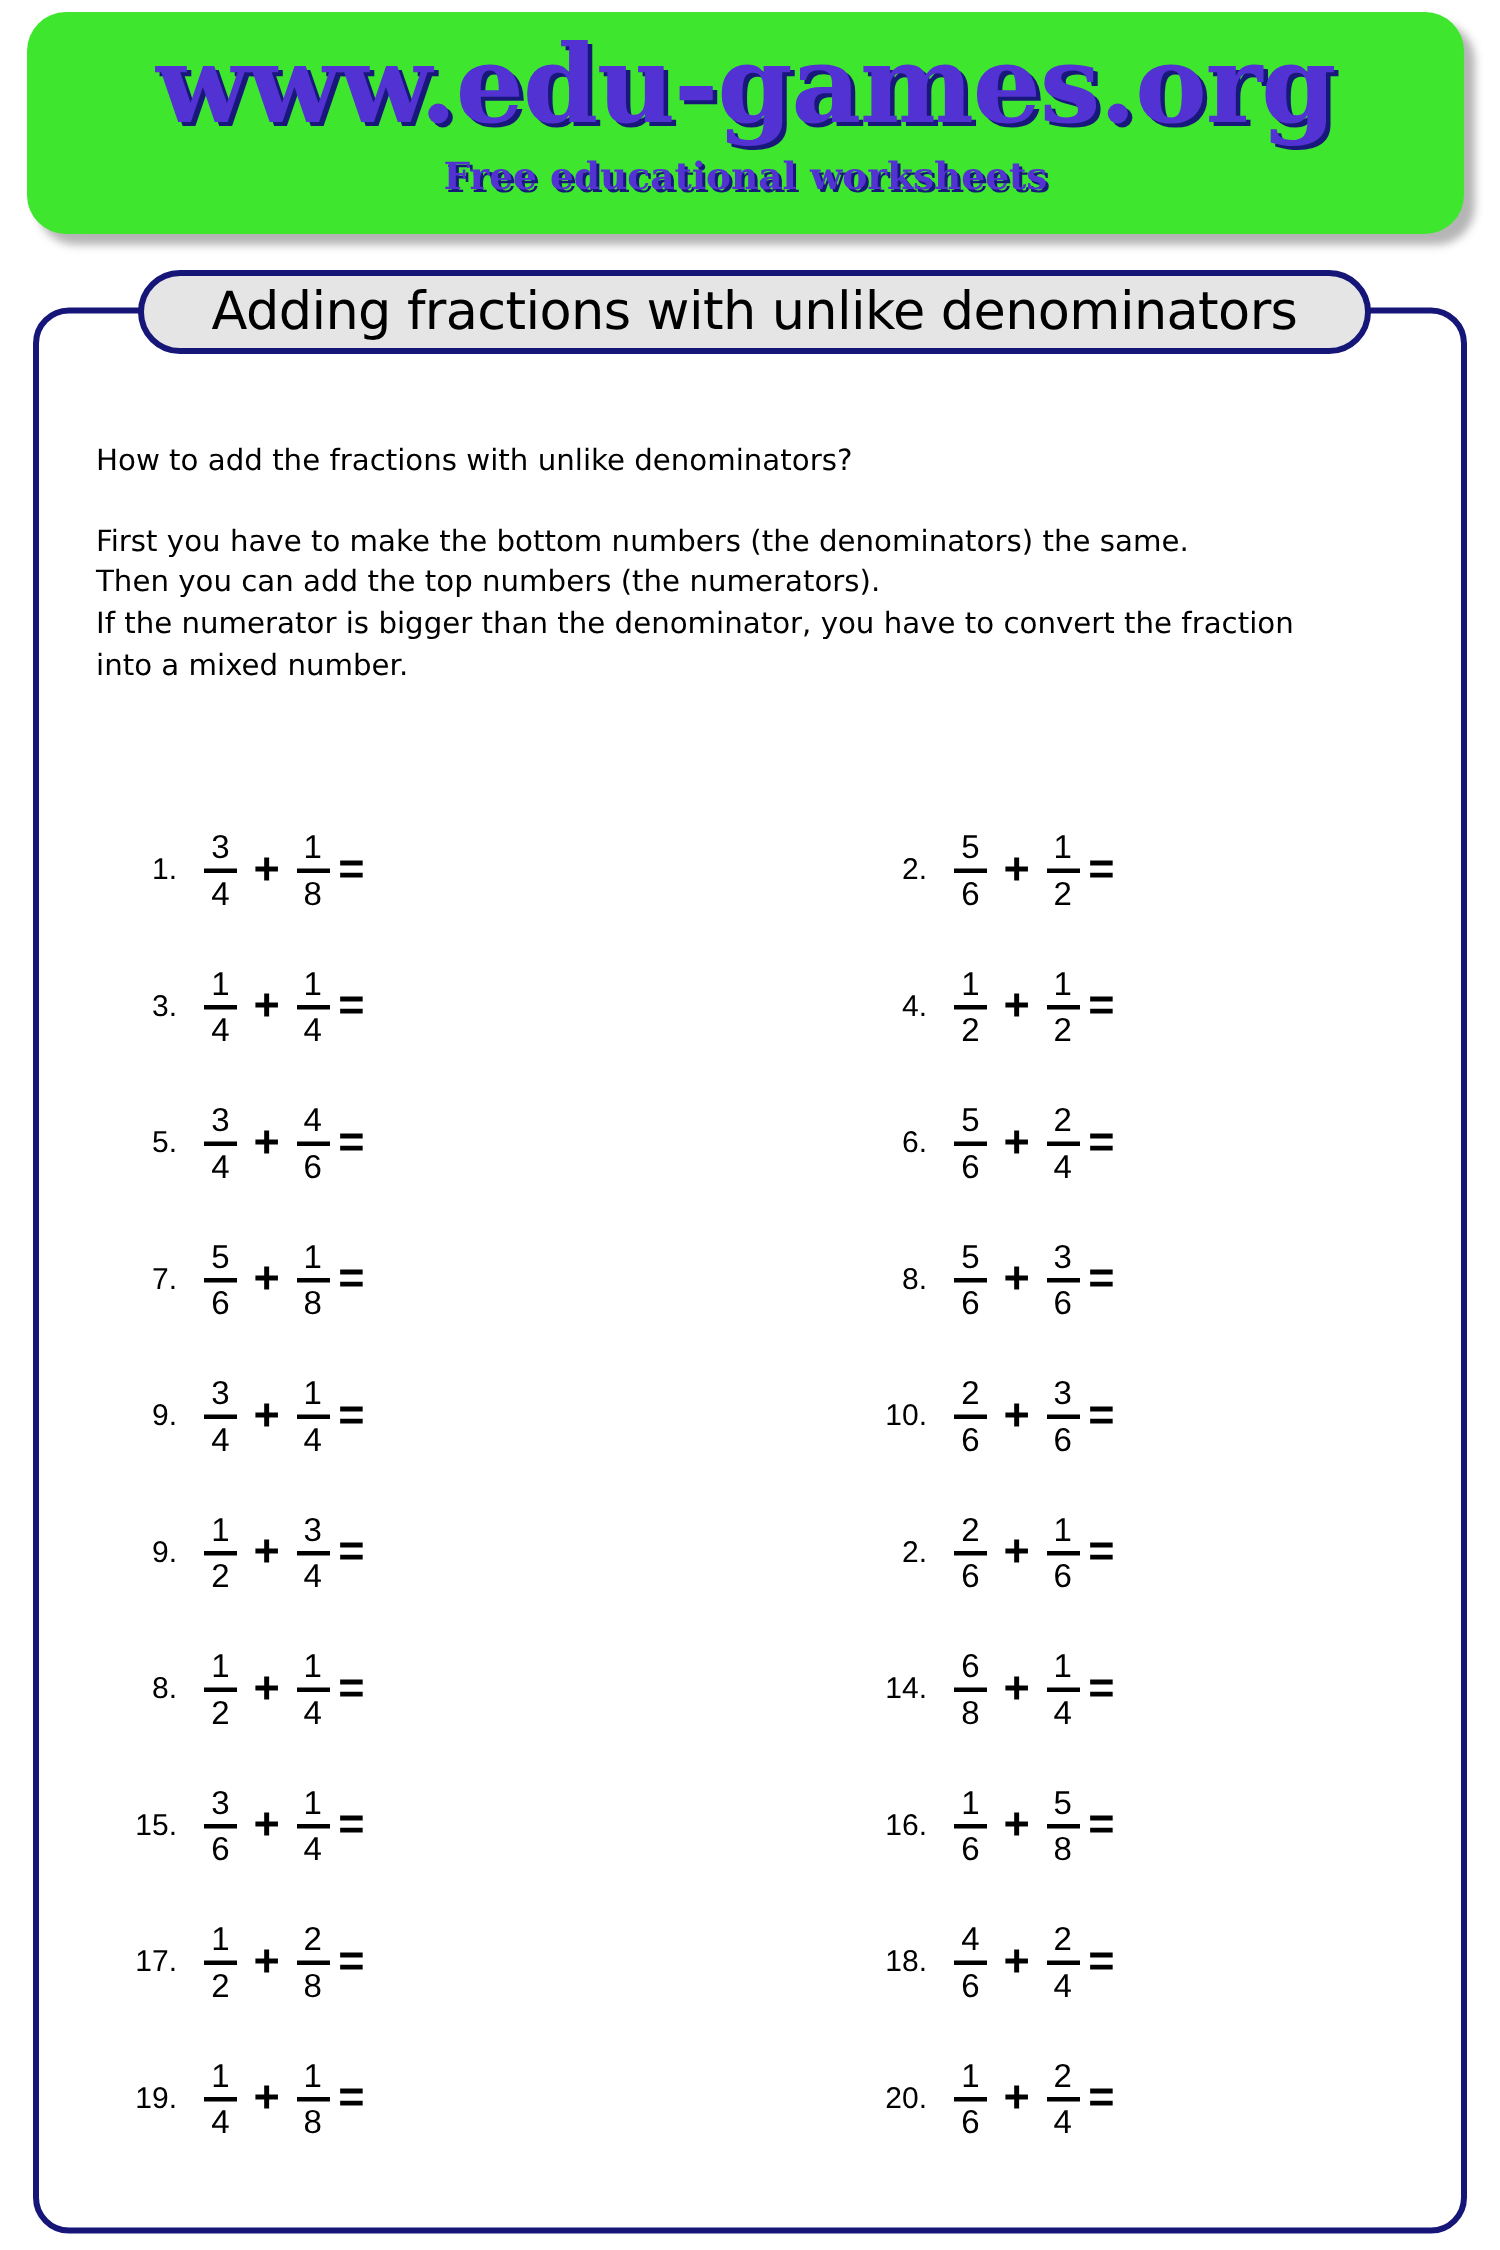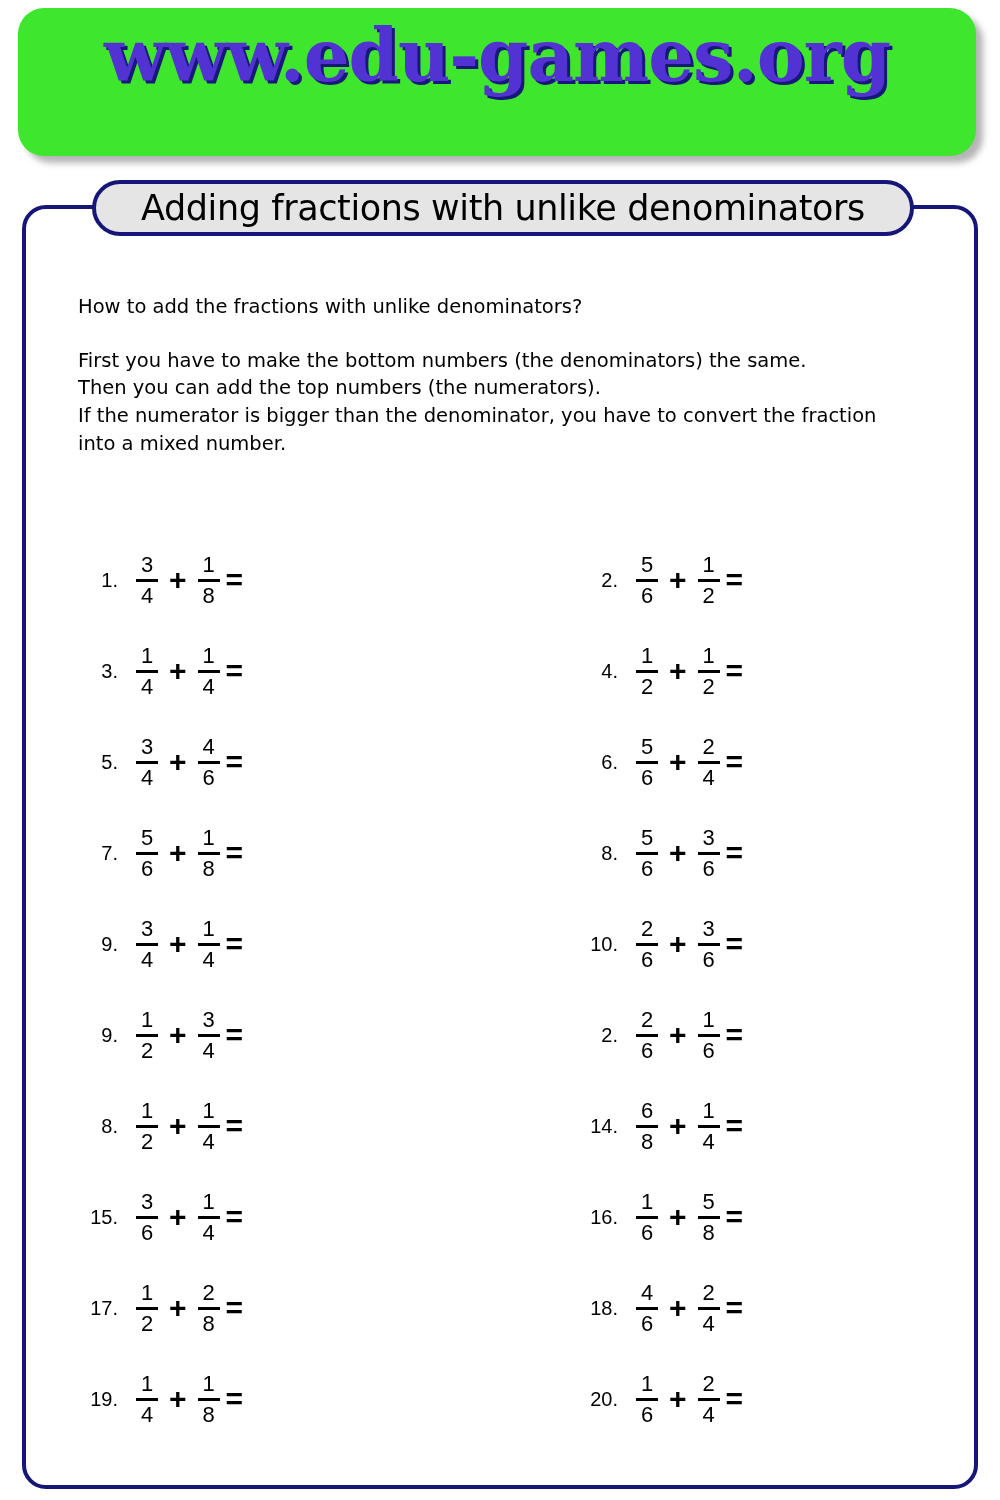--- a/index.html
+++ b/index.html
@@ -83,21 +83,21 @@
     font-size: 35px;
     font-weight: normal;
     color: #000000;
     white-space: nowrap;
     letter-spacing: -0.4px;
   }
 
   
   .instructions {
     position: absolute;
-    left: 78px;
+    left: 64px;
     top: 293px;
     width: 860px;
     font-family: "DejaVu Sans", sans-serif;
     font-size: 19.5px;
     color: #000000;
     line-height: 1.42;
   }
   .instructions p {
     margin: 0;
   }
@@ -172,20 +172,21 @@
     color: #000;
     margin-left: 4px;
     line-height: 1;
   }
 </style>
 </head>
 <body>
 
 <div class="banner">
   <div class="banner-logo">www.edu-games.org</div>
+  <div class="banner-sub">Free educational worksheets</div>
 </div>
 
 <div class="frame"></div>
 
 <div class="title-pill">
   <span class="title-pill-text">Adding fractions with unlike denominators</span>
 </div>
 
 <div class="instructions">
   <p>How to add the fractions with unlike denominators?</p>

